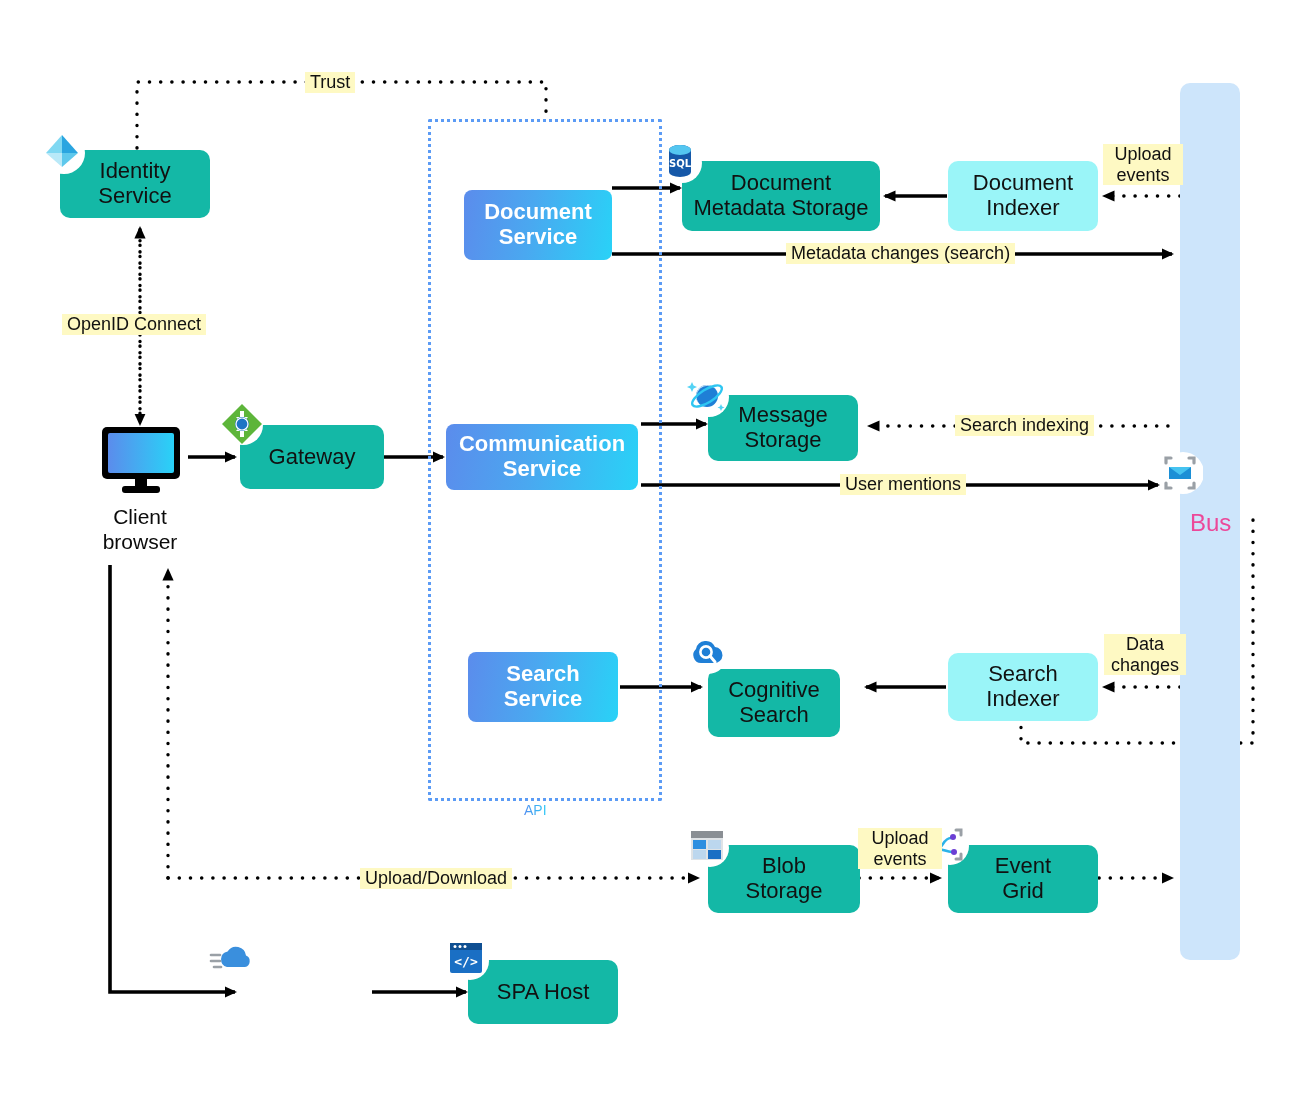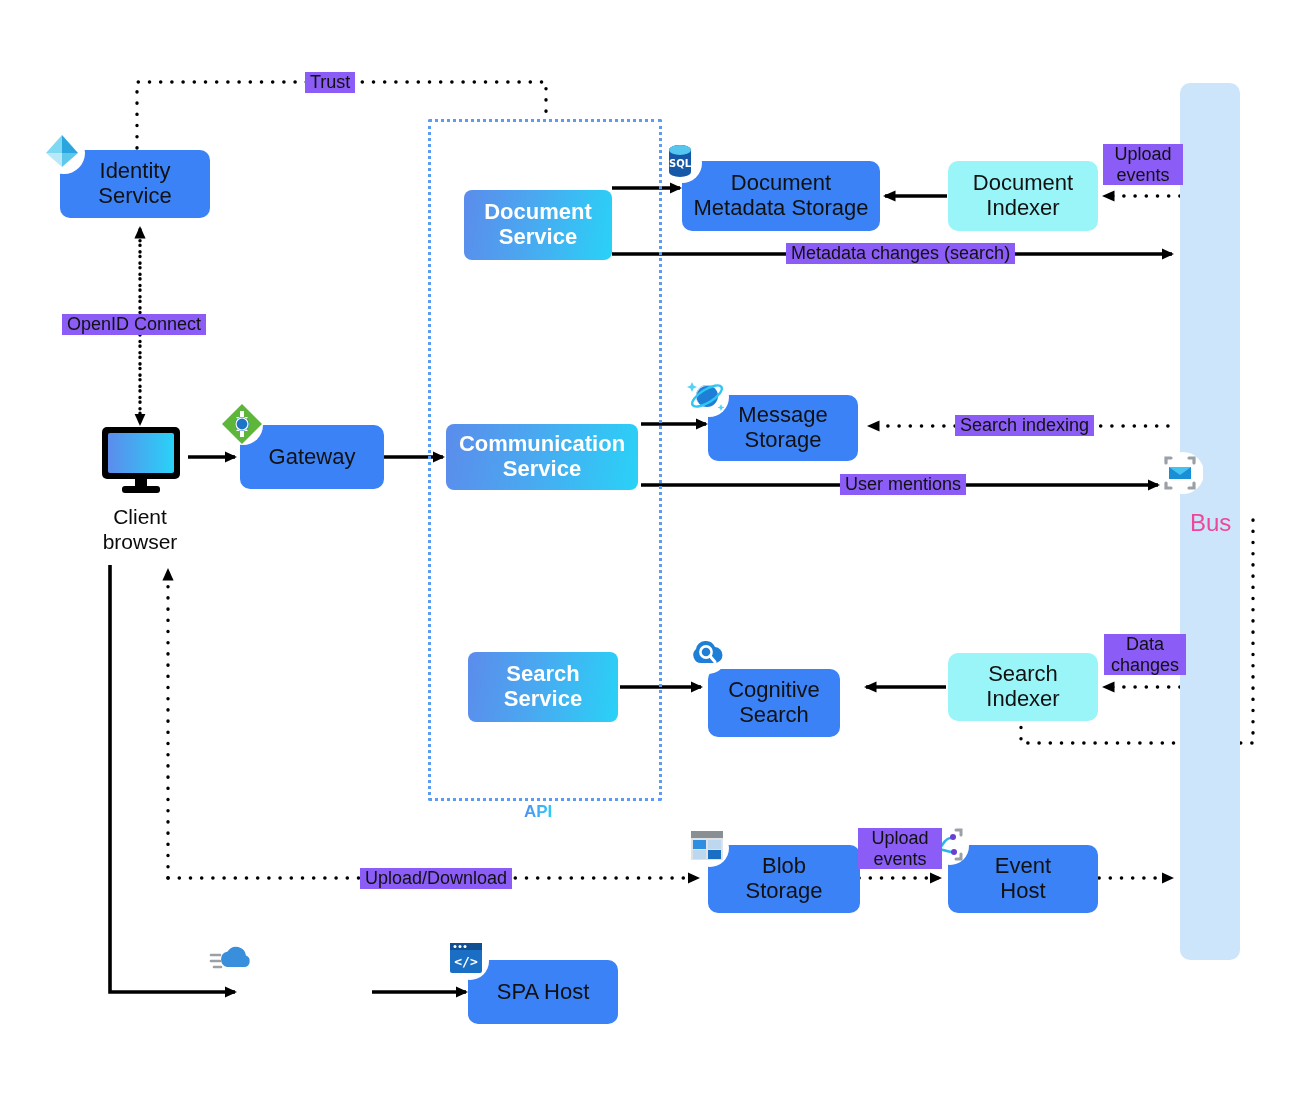--- a/index.html
+++ b/index.html
@@ -3,33 +3,33 @@
 <meta charset="utf-8">
 <style>
   html,body{margin:0;padding:0;background:#ffffff;}
   body{width:1300px;height:1101px;position:relative;overflow:hidden;
        font-family:"Liberation Sans","DejaVu Sans",sans-serif;color:#0b0b0b;}
   #stage{position:absolute;left:0;top:0;width:1300px;height:1101px;}
   svg#wires{position:absolute;left:0;top:0;width:1300px;height:1101px;pointer-events:none;}
 
   .node{position:absolute;box-sizing:border-box;display:flex;align-items:center;
         justify-content:center;text-align:center;border-radius:10px;line-height:1.12;}
-  .n-light{background:#3b82f6;color:#111;font-size:22px;}
+  .n-light{background:#14b8a6;color:#111;font-size:22px;}
   .n-cyan{background:#9af5f8;color:#111;font-size:22px;}
   .n-grad{background:linear-gradient(100deg,#5b8cec 0%,#4aa8f0 45%,#29d2f7 100%);
           color:#ffffff;font-weight:bold;font-size:22px;border-radius:8px;}
   .bus-bar{position:absolute;background:#cde5fb;border-radius:10px;}
   .bus-label{position:absolute;font-size:24px;color:#ec4899;}
 
   .api-box{position:absolute;border:3px dotted #5b9bf5;border-radius:2px;}
-  .api-label{position:absolute;font-size:17px;font-weight:bold;
+  .api-label{position:absolute;font-size:14px;font-weight:normal;
              background:linear-gradient(90deg,#4f8df0 0%,#2ecbf6 100%);
              -webkit-background-clip:text;background-clip:text;color:transparent;}
 
-  .edge-label{position:absolute;font-size:18px;color:#111;background:#8b5cf6;
+  .edge-label{position:absolute;font-size:18px;color:#111;background:#fef9c3;
               padding:0 5px;text-align:center;line-height:1.15;white-space:pre-line;}
   .icon{position:absolute;}
   .cb-label{position:absolute;font-size:21px;text-align:center;line-height:1.18;}
 </style>
 </head>
 <body>
 
 <div id="stage">
 
   <svg id="wires" viewBox="0 0 1300 1101">
@@ -243,21 +243,21 @@
       <rect x="5" y="14" width="32" height="22" fill="#dfe3e6"></rect>
       <rect x="7" y="16" width="13" height="9" fill="#2e8fe0"></rect>
       <rect x="22" y="16" width="13" height="9" fill="#bcd7ee"></rect>
       <rect x="7" y="26" width="13" height="9" fill="#bcd7ee"></rect>
       <rect x="22" y="26" width="13" height="9" fill="#1a6fc4"></rect>
     </svg>
   </div>
 
   <div class="node n-light" style="left:948px;top:845px;width:150px;height:68px;">
     <span style="white-space:pre-line">Event
-Host</span>
+Grid</span>
   </div>
   <div class="icon" style="left:925px;top:822px;width:46px;height:46px;">
     <svg width="46" height="46" viewBox="0 0 46 46">
       <circle cx="25" cy="24" r="19" fill="#fff"></circle>
       <g fill="none" stroke="#9aa0a6" stroke-width="3" stroke-linecap="round">
         <path d="M8,13 L8,8 L13,8"></path>
           <path d="M31,8 L36,8 L36,13"></path>
         <path d="M36,32 L36,37 L31,37"></path>
           <path d="M13,37 L8,37 L8,32"></path>
       </g>

